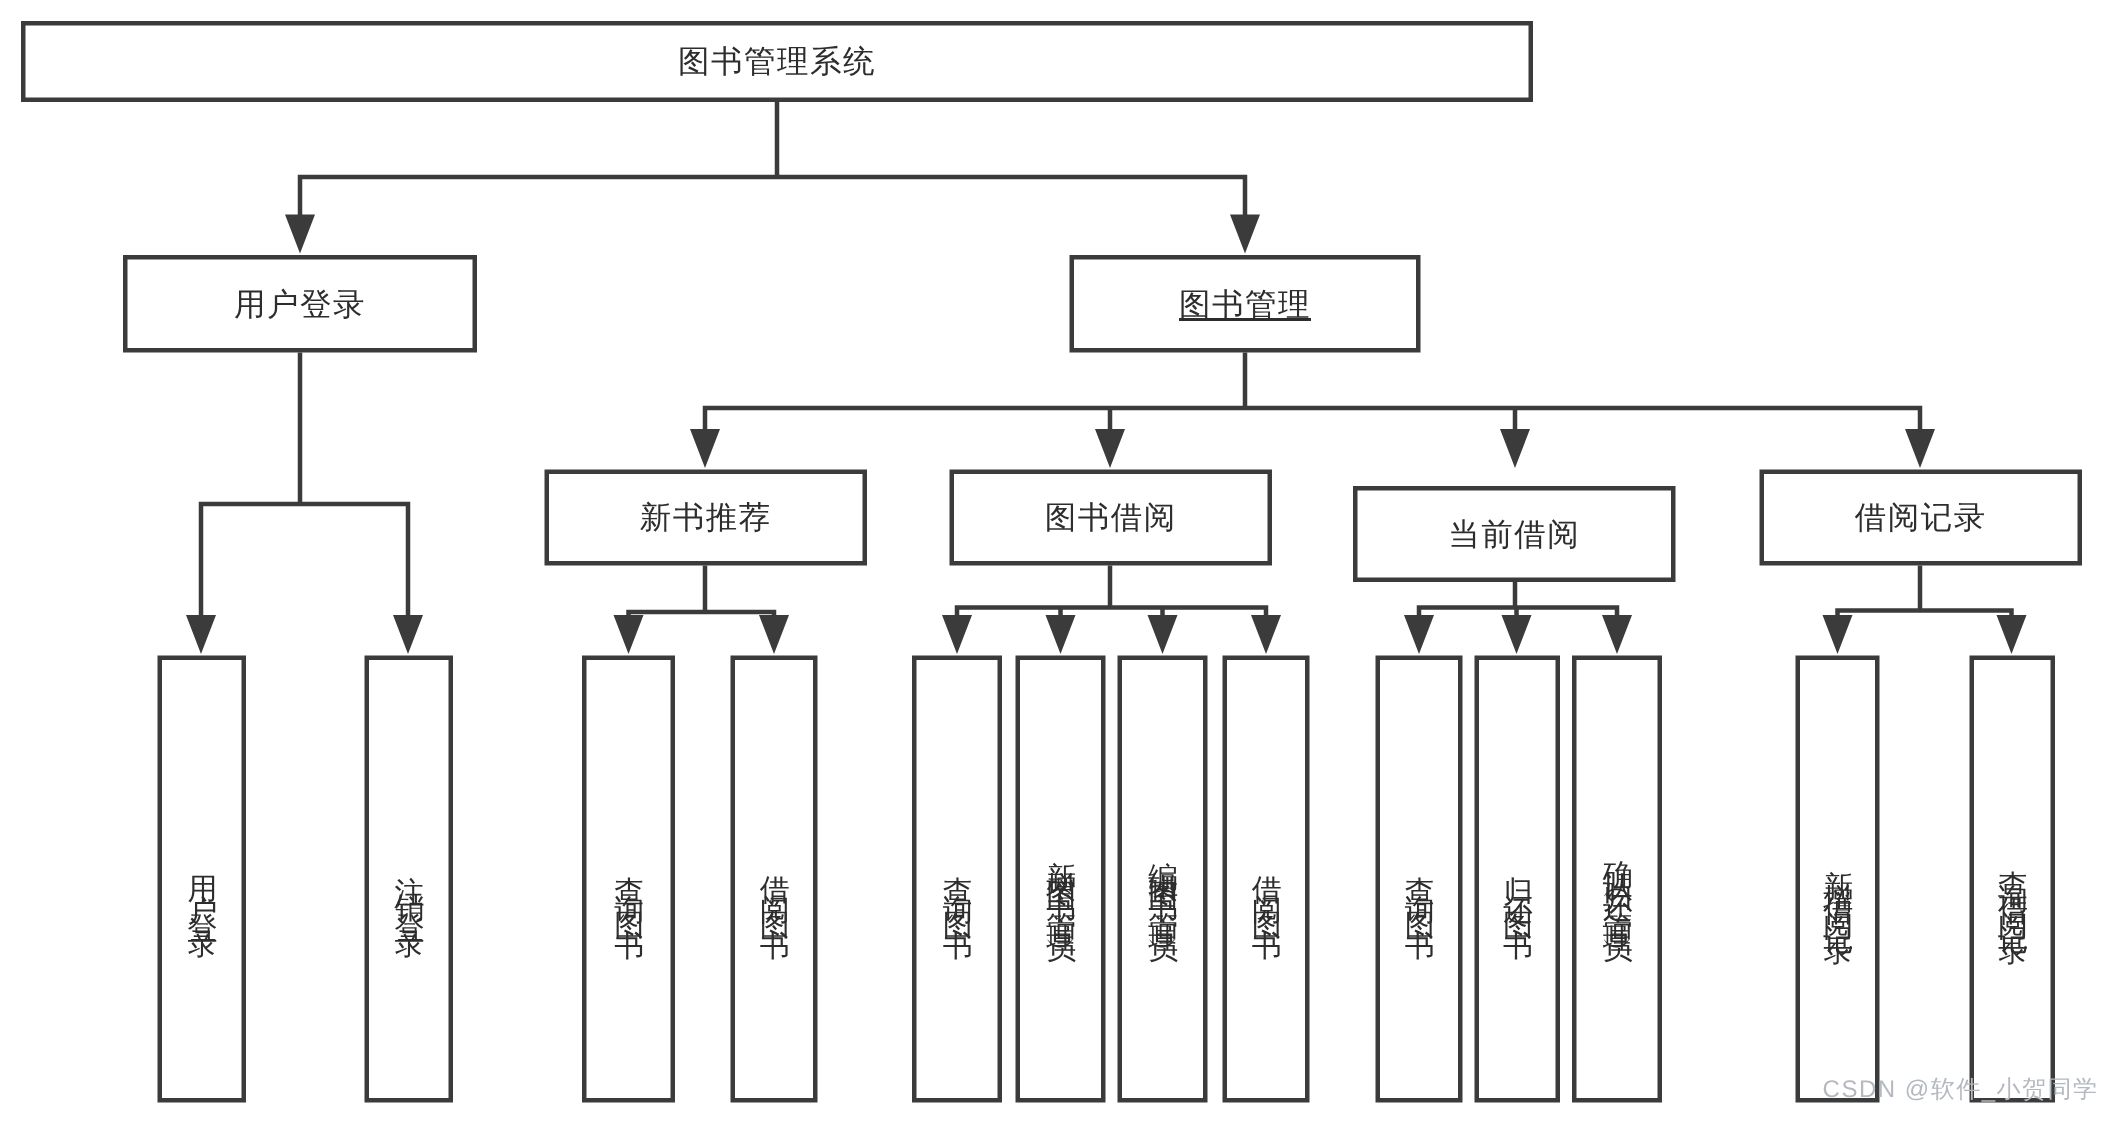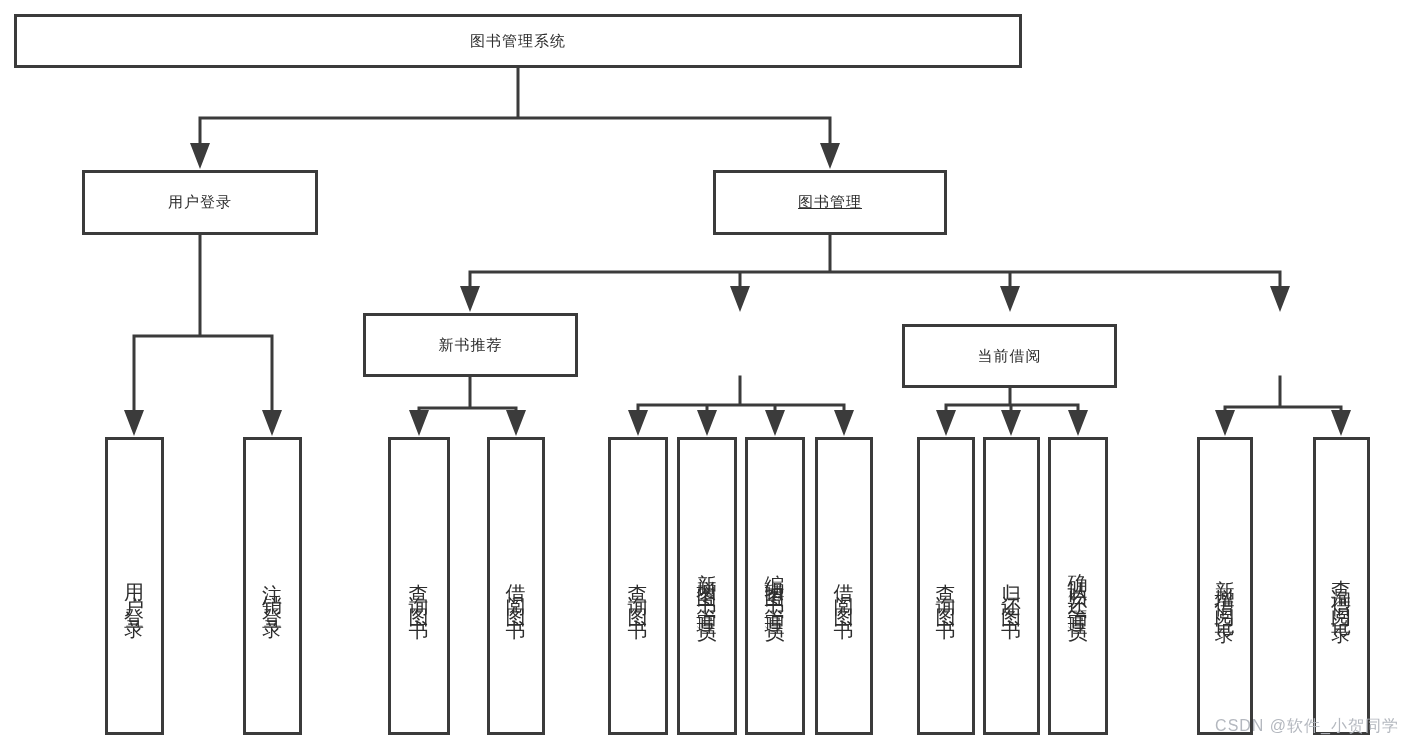--- a/index.html
+++ b/index.html
@@ -30,21 +30,21 @@
     position: absolute;
     box-sizing: border-box;
     border: 3px solid var(--line);
     background: var(--background);
     display: flex;
     align-items: center;
     justify-content: center;
     color: var(--text);
   }
   .hlabel {
-    font-size: 15px;
+    font-size: 21px;
     color: var(--text);
     letter-spacing: 1px;
     white-space: nowrap;
   }
   .vtext {
     writing-mode: vertical-rl;
     text-orientation: mixed;
     font-size: 20px;
     color: var(--text);
     line-height: 1;
@@ -128,25 +128,31 @@
   </div>
 
   <div class="box grp-book-mgmt">
     <span class="hlabel">图书管理</span>
   </div>
 
   <div class="box sec-new-book">
     <span class="hlabel">新书推荐</span>
   </div>
 
+  <div class="box sec-book-borrow">
+    <span class="hlabel">图书借阅</span>
+  </div>
 
   <div class="box sec-cur-borrow">
     <span class="hlabel">当前借阅</span>
   </div>
 
+  <div class="box sec-records">
+    <span class="hlabel">借阅记录</span>
+  </div>
 
   <div class="box leaf leaf-1">
     <span class="vtext ls-lg">用户登录</span>
   </div>
   <div class="box leaf leaf-2">
     <span class="vtext ls-lg">注销登录</span>
   </div>
 
   <div class="box leaf leaf-3">
     <span class="vtext ls-lg">查询图书</span>

